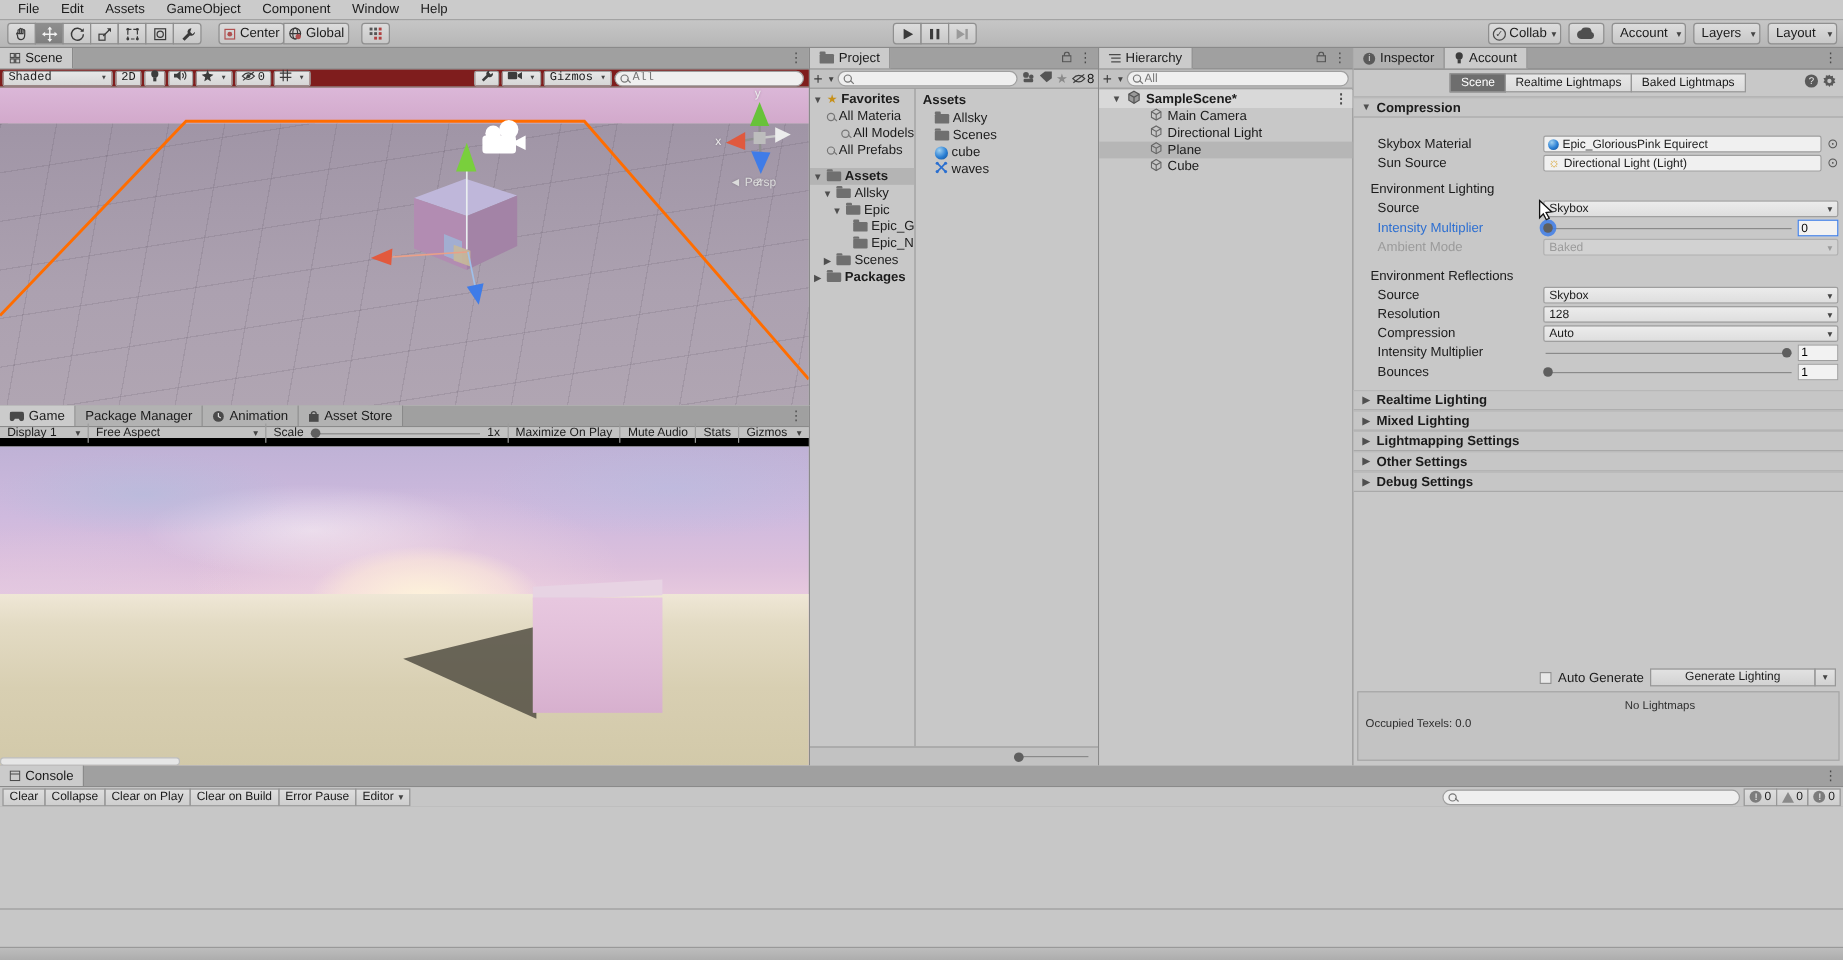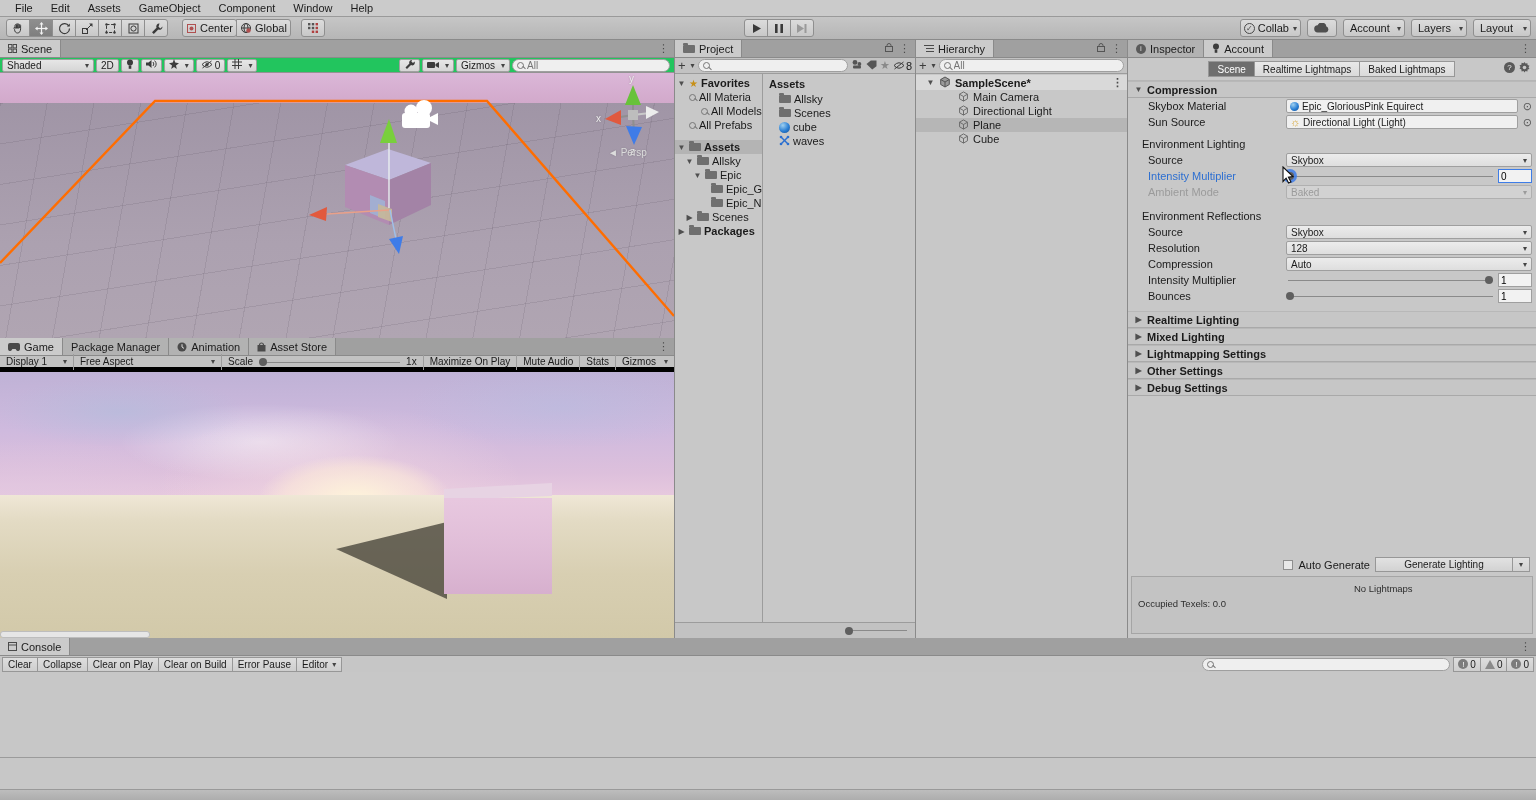--- a/index.html
+++ b/index.html
@@ -41,38 +41,38 @@
   .loupe::after { content:''; position:absolute; width:4px; height:1.2px; background:#777; right:-3px; bottom:-1px; transform:rotate(45deg); }
   .btnflat { background:linear-gradient(#e2e2e2,#d2d2d2); border:1px solid #979797; height:15px; display:flex; align-items:center; padding:0 6px; font-size:10px; }
   .folder { width:12px; height:8px; background:#6f6f6f; border-radius:1px; position:relative; flex:none; display:inline-block; }
   .folder::before { content:''; position:absolute; top:-2px; left:0; width:5px; height:2px; background:#6f6f6f; border-radius:1px 1px 0 0; }
   .tri { font-size:8px; color:#4f4f4f; width:9px; flex:none; text-align:center; }
   .sphere { width:11px; height:11px; border-radius:50%; background:radial-gradient(circle at 35% 30%, #9fd0f0, #2a7fd4 55%, #104a90); flex:none; }
   .sun { color:#d9a93c; font-size:11px; line-height:1; }
 
   
   .scene-panel { left:0; top:40px; width:675px; height:298px; border-right:1px solid #8a8a8a; display:flex; flex-direction:column; background:#b8b8b8; }
-  .scene-toolbar { height:15px; background:#22c55e; border-bottom:1px solid #939393; display:flex; align-items:center; gap:2px; padding:0 2px; }
+  .scene-toolbar { height:15px; background:#7f1d1d; border-bottom:1px solid #939393; display:flex; align-items:center; gap:2px; padding:0 2px;font-family:Liberation Mono, monospace; }
   .sbtn { height:13px; border:1px solid #a0a0a0; background:linear-gradient(#e6e6e6,#d6d6d6); display:flex; align-items:center; padding:0 4px; font-size:10px; border-radius:2px; gap:2px; }
   .scene-vp { position:relative; flex:1; overflow:hidden; }
   .sv-sky { position:absolute; left:0; top:0; right:0; height:30px; background:linear-gradient(#dbb7d8,#d2a9cb); }
   .sv-ground { position:absolute; left:0; top:30px; right:0; bottom:0;
     background:
       repeating-linear-gradient(100deg, rgba(90,80,95,.16) 0 1px, transparent 1px 46px),
       repeating-linear-gradient(171deg, rgba(90,80,95,.16) 0 1px, transparent 1px 40px),
       linear-gradient(#a095a6, #aca1b0 60%, #b0a5b2); }
   .tools-overlay { position:absolute; left:490px; top:211px; width:173px; height:43px; background:rgba(210,208,210,.92); border:1px solid #8f8f8f; border-radius:4px; box-shadow:0 1px 3px rgba(0,0,0,.25); text-align:center; padding-top:5px; }
   .tools-overlay .t1 { font-size:11px; font-weight:bold; color:#222; }
   .tools-overlay .t2 { font-size:9px; color:#9a9a9a; margin-top:4px; }
   .axis-label { position:absolute; color:#ececec; font-size:10px; text-shadow:0 0 2px rgba(0,0,0,.25); }
   .persp-label { position:absolute; left:608px; top:74px; color:#dcdcdc; font-size:10px; text-shadow:0 0 2px rgba(0,0,0,.2); }
 
   
   .game-panel { left:0; top:338px; width:675px; height:300px; border-right:1px solid #8a8a8a; display:flex; flex-direction:column; background:#b8b8b8; }
-  .game-toolbar { height:16px; background:#c2c2c2; border-bottom:5px solid #000000; display:flex; align-items:center; font-size:10px; }
+  .game-toolbar { height:16px; background:#c2c2c2; border-bottom:7px solid #000000; display:flex; align-items:center; font-size:10px; }
   .gt-seg { height:16px; display:flex; align-items:center; padding:0 6px; border-right:1px solid #9c9c9c; gap:4px; }
   .game-vp { position:relative; flex:1; overflow:hidden; }
   .gv-sky { position:absolute; inset:0;
     background:
       radial-gradient(ellipse 130px 60px at 355px 128px, rgba(255,246,218,.95), rgba(255,238,216,.5) 55%, transparent 75%),
       radial-gradient(ellipse 260px 110px at 340px 110px, rgba(247,220,226,.55), transparent 70%),
       radial-gradient(ellipse 180px 50px at 120px 40px, rgba(173,190,220,.5), transparent 70%),
       radial-gradient(ellipse 220px 60px at 560px 35px, rgba(180,190,225,.45), transparent 70%),
       radial-gradient(ellipse 200px 55px at 260px 70px, rgba(255,255,255,.5), transparent 70%),
       radial-gradient(ellipse 240px 70px at 30px 120px, rgba(225,200,225,.6), transparent 75%),
@@ -788,21 +788,21 @@
               <circle cx="5.5" cy="5.5" r="1.8" fill="#c8c8c8"></circle>
             </svg></span>
       </div>
     </div>
 
     <div class="sect-head">
       <span class="tri">▼</span>
         <span>Compression</span>
     </div>
 
-    <div class="lrow" style="margin-top:0">
+    <div class="lrow" style="margin-top:14px">
       <span class="lab">Skybox Material</span>
       <div class="ctrl">
         <div class="objfield">
           <span class="sphere" style="width:9px;height:9px"></span>
           <span>Epic_GloriousPink Equirect</span>
         </div>
         <span class="picker">⊙</span>
       </div>
     </div>
     <div class="lrow">

